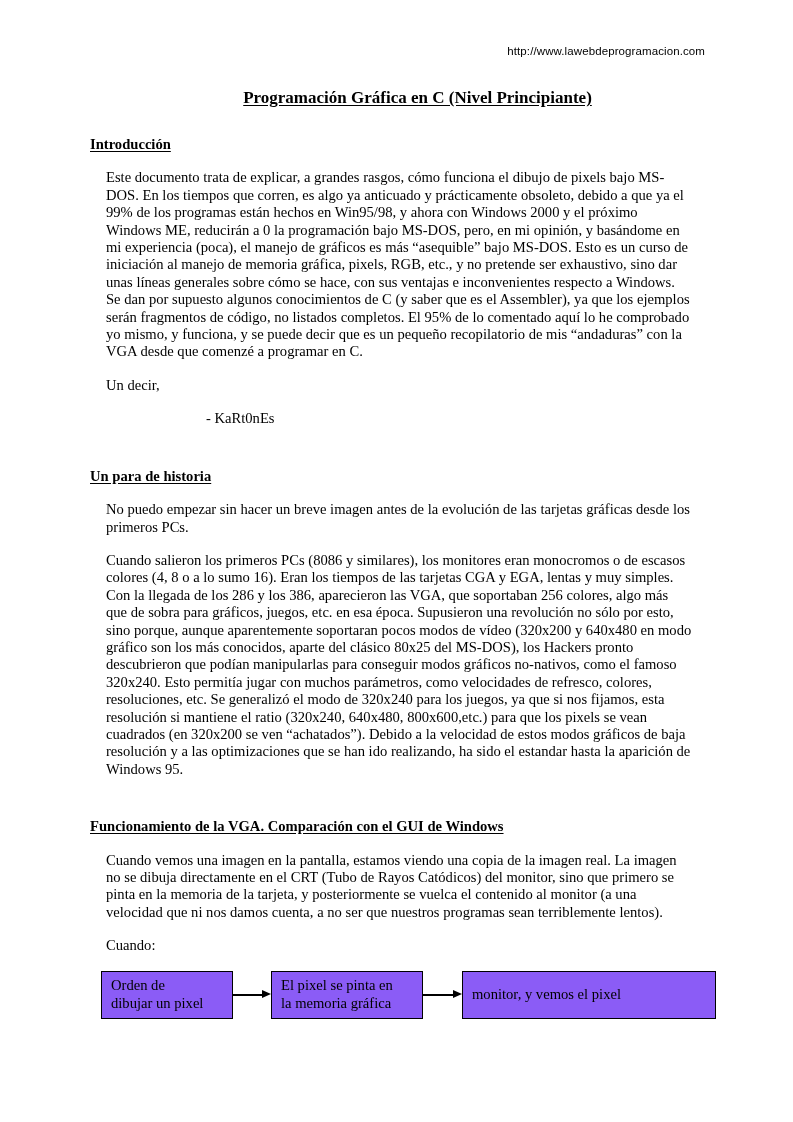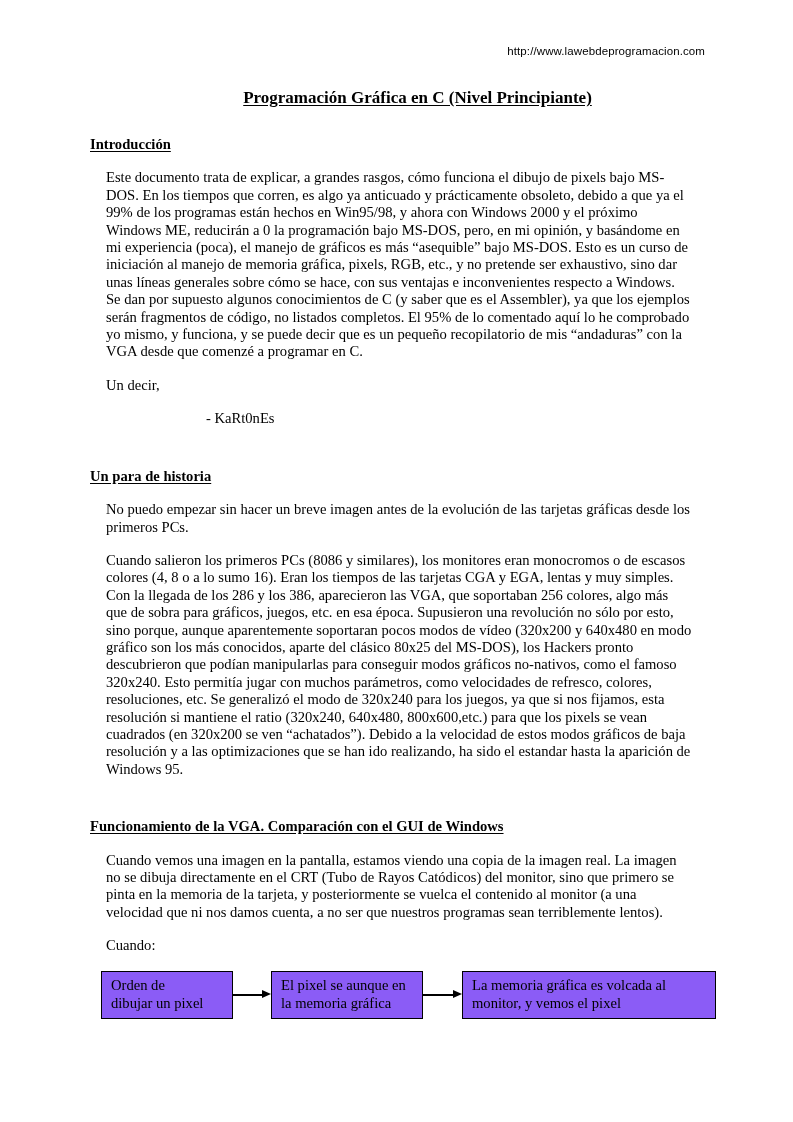--- a/index.html
+++ b/index.html
@@ -158,30 +158,29 @@
         <span>Orden de</span>
         <span>dibujar un pixel</span>
       </div>
 
       <div class="arrow" id="arrow-1">
         <div class="shaft"></div>
         <div class="head"></div>
       </div>
 
       <div class="flow-box" id="flow-box-2">
-        <span>El pixel se aunque en</span>
+        <span>El pixel se pinta en</span>
         <span>la memoria gráfica</span>
       </div>
 
       <div class="arrow" id="arrow-2">
         <div class="shaft"></div>
         <div class="head"></div>
       </div>
 
       <div class="flow-box" id="flow-box-3">
-        <span>La memoria gráfica es volcada al</span>
         <span>monitor, y vemos el pixel</span>
       </div>
 
     </div>
 
   </div>
 </div>
 
 </body></html>

